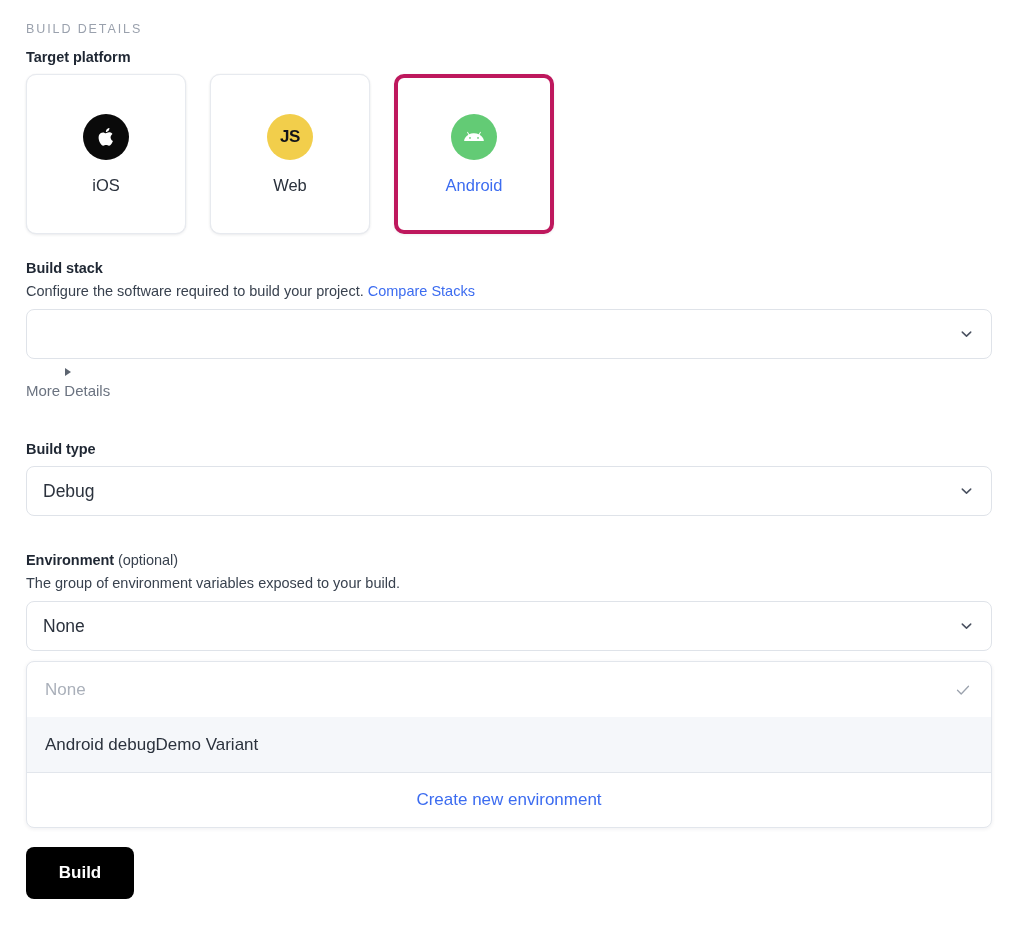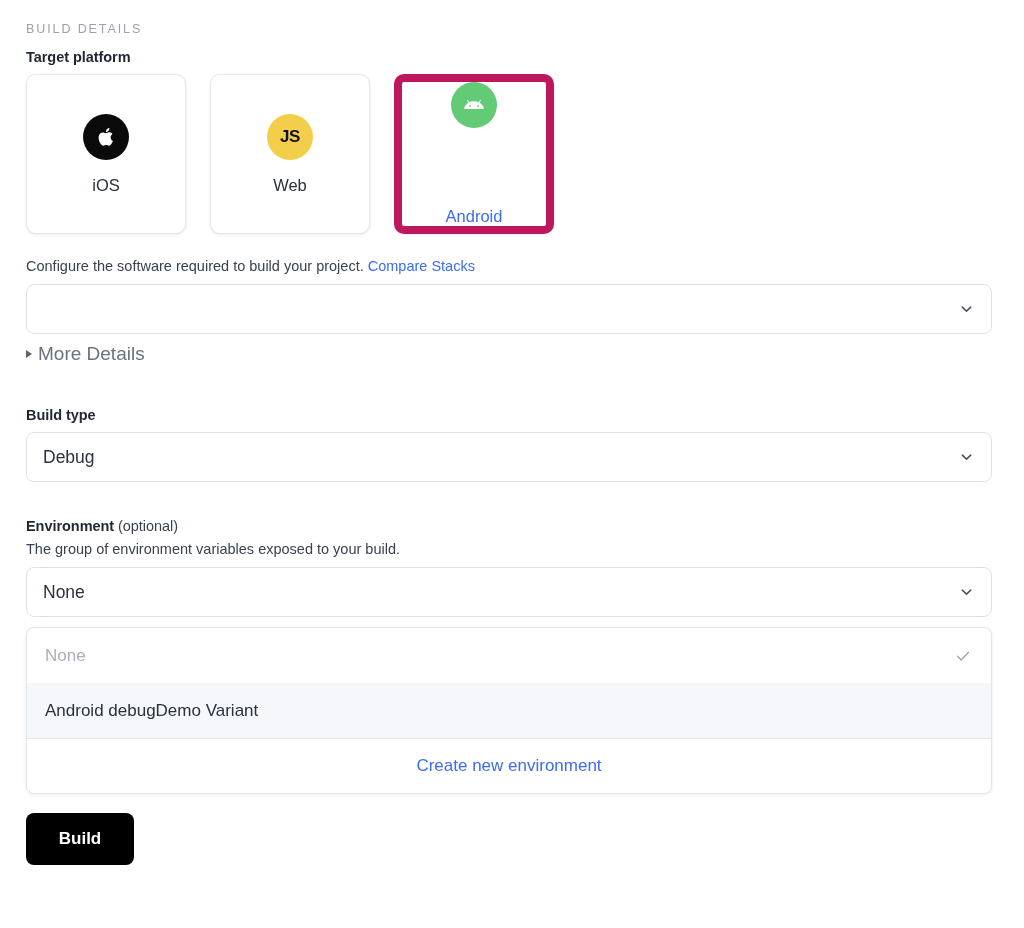--- a/index.html
+++ b/index.html
@@ -70,23 +70,22 @@
     border: 1px solid #e7eaef;
     box-shadow: 0 1px 3px rgba(25,35,60,0.09), 0 0 1px rgba(25,35,60,0.08);
     display: flex;
     flex-direction: column;
     align-items: center;
     justify-content: center;
     gap: 16px;
     cursor: pointer;
   }
   .platform-card.selected {
-    border: 8px solid #be185d;
+    border: 4px solid #be185d;
     box-shadow: 0 1px 3px rgba(25,35,60,0.07);
-    justify-content: space-between;
   }
   .platform-card .card-label {
     font-size: 16.5px;
     color: #2a313c;
     font-weight: 400;
   }
   .platform-card.selected .card-label { color: #3c6cf0; }
 
   .plat-icon {
     width: 46px;
@@ -147,24 +146,25 @@
     height: 15px;
     display: block;
   }
 
   
   .more-details {
     display: flex;
     align-items: center;
     gap: 6px;
     margin-top: 9px;
-    font-size: 19px;
+    font-size: 15px;
     color: #6b7380;
     cursor: pointer;
     width: fit-content;
+    flex-direction: column;
   }
   .tri {
     width: 0; height: 0;
     border-left: 6px solid #5c6470;
     border-top: 4.5px solid transparent;
     border-bottom: 4.5px solid transparent;
   }
   .gap-lg { height: 42px; }
   .gap-md { height: 36px; }
 
@@ -252,20 +252,21 @@
           <circle cx="11.4" cy="17.1" r="1.0" fill="#63cb75"></circle>
           <circle cx="20.6" cy="17.1" r="1.0" fill="#63cb75"></circle>
         </svg>
       </span>
       <span class="card-label">Android</span>
     </div>
 
   </div>
 
   
+  <div class="field-label">Build stack</div>
   <div class="field-help">
     <span>Configure the software required to build your project.</span>
     <a class="link">Compare Stacks</a>
   </div>
 
   <div class="select">
     <svg class="chevron" viewBox="0 0 16 16" fill="none">
       <path d="M3.5 6 8 10.3 12.5 6" stroke="#4a5160" stroke-width="1.6" stroke-linecap="round" stroke-linejoin="round"></path>
     </svg>
   </div>

